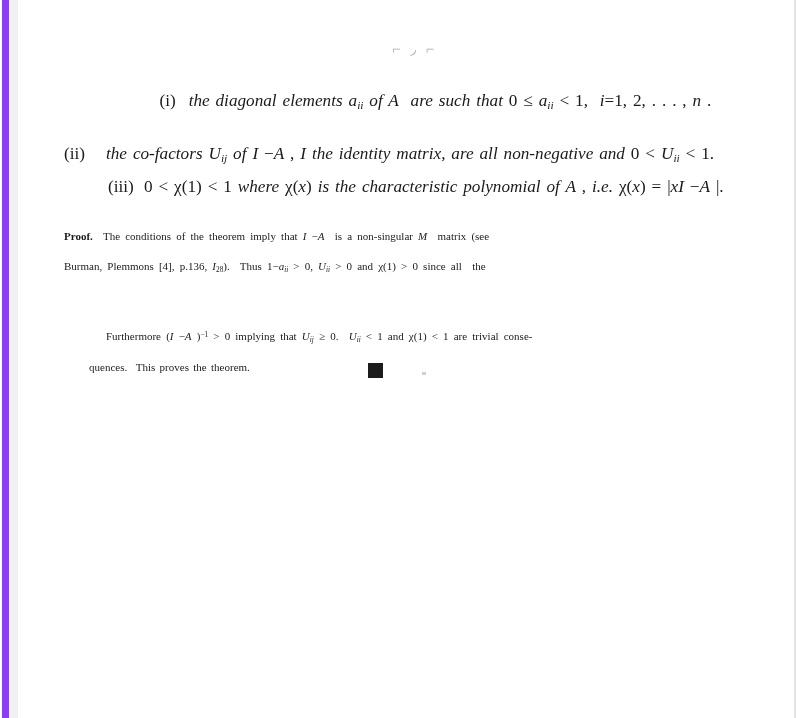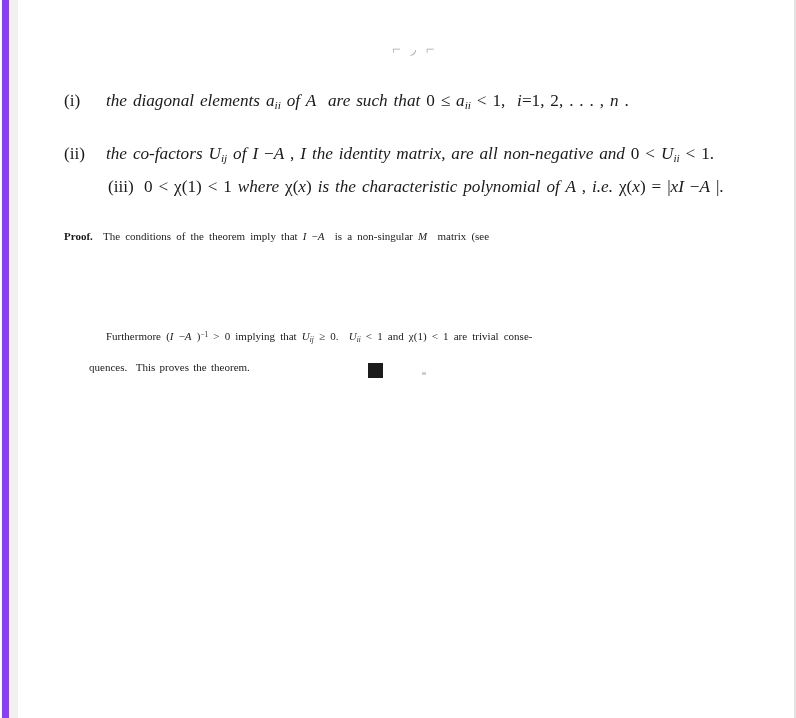--- a/index.html
+++ b/index.html
@@ -144,36 +144,39 @@
 <div id="page">
 
   <div id="left-accent-bar" style="background: rgb(139, 61, 251);"></div>
   <div id="left-gutter-shade" style="background: rgb(241, 241, 241);"></div>
   <div id="right-edge-rule" style="background: rgb(227, 227, 227);"></div>
 
   <div id="page-sheet" style="background: rgb(255, 255, 255);">
 
     <div id="top-scan-artifact">⌐ ◞ ⌐</div>
 
-    <div class="enum-item" style="top: 91px;">
+    <div class="enum-item" style="top: 91px; text-align: center;">
       <span class="enum-label" style="width:42px;">(i)</span><span class="enum-body just-1"><span class="it">the diagonal elements </span><span class="it">a</span><sub>ii</sub><span class="it"> of </span><span class="it">A</span><span class="it">&nbsp; are such that </span><span class="up">0 ≤ </span><span class="it">a</span><sub>ii</sub><span class="up"> &lt; 1,&nbsp; </span><span class="it">i</span><span class="up">=1, 2, . . . , </span><span class="it">n</span><span class="up"> .</span></span>
     </div>
 
     <div class="enum-item" style="top: 144px;">
       <span class="enum-label" style="width:42px;">(ii)</span><span class="enum-body just-1"><span class="it">the co-factors </span><span class="it">U</span><sub>ij</sub><span class="it"> of </span><span class="it">I</span><span class="up"> −</span><span class="it">A</span><span class="up"> , </span><span class="it">I</span><span class="it"> the identity matrix, are all non-negative and </span><span class="up">0 &lt; </span><span class="it">U</span><sub>ii</sub><span class="up"> &lt; 1.</span></span>
     </div>
 
     <div class="enum-item" style="top: 177px; margin-left: 44px;">
       <span class="enum-label" style="width:36px;">(iii)</span><span class="enum-body just-1"><span class="up">0 &lt; χ(1) &lt; 1 </span><span class="it">where </span><span class="up">χ(</span><span class="it">x</span><span class="up">)</span><span class="it"> is the characteristic polynomial of </span><span class="it">A</span><span class="up"> , </span><span class="it">i.e.</span><span class="up"> χ(</span><span class="it">x</span><span class="up">) = |</span><span class="it">xI</span><span class="up"> −</span><span class="it">A</span><span class="up"> |.</span></span>
     </div>
 
     <div class="para-line just-2" style="top: 230px;">
       <span class="bd">Proof.</span><span>&nbsp; <span class="up">The conditions of the theorem imply that </span><span class="it">I</span><span class="up"> −</span><span class="it">A</span><span class="up">&nbsp; is a non-singular </span><span class="it">M</span><span class="up">&nbsp; matrix (see</span></span>
     </div>
 
+    <div class="para-line just-2" style="top: 260px;">
+      <span><span class="up">Burman, Plemmons [4], p.136, </span><span class="it">I</span><sub class="upsub">28</sub><span class="up">).&nbsp; Thus 1−</span><span class="it">a</span><sub>ii</sub><span class="up"> &gt; 0, </span><span class="it">U</span><sub>ii</sub><span class="up"> &gt; 0 and χ(1) &gt; 0 since all&nbsp; the</span></span>
+    </div>
 
 
     <div class="para-line indented just-2" style="top: 330px;">
       <span><span class="up">Furthermore (</span><span class="it">I</span><span class="up"> −</span><span class="it">A</span><span class="up"> )</span><sup>−1</sup><span class="up"> &gt; 0 implying that </span><span class="it">U</span><sub>ij</sub><span class="up"> ≥ 0.&nbsp; </span><span class="it">U</span><sub>ii</sub><span class="up"> &lt; 1 and χ(1) &lt; 1 are trivial conse-</span></span>
     </div>
 
     <div class="para-line just-1" style="top: 361px; margin-left: 25px;">
       <span><span class="up">quences.&nbsp; This proves the theorem.</span></span>
     </div>
 

